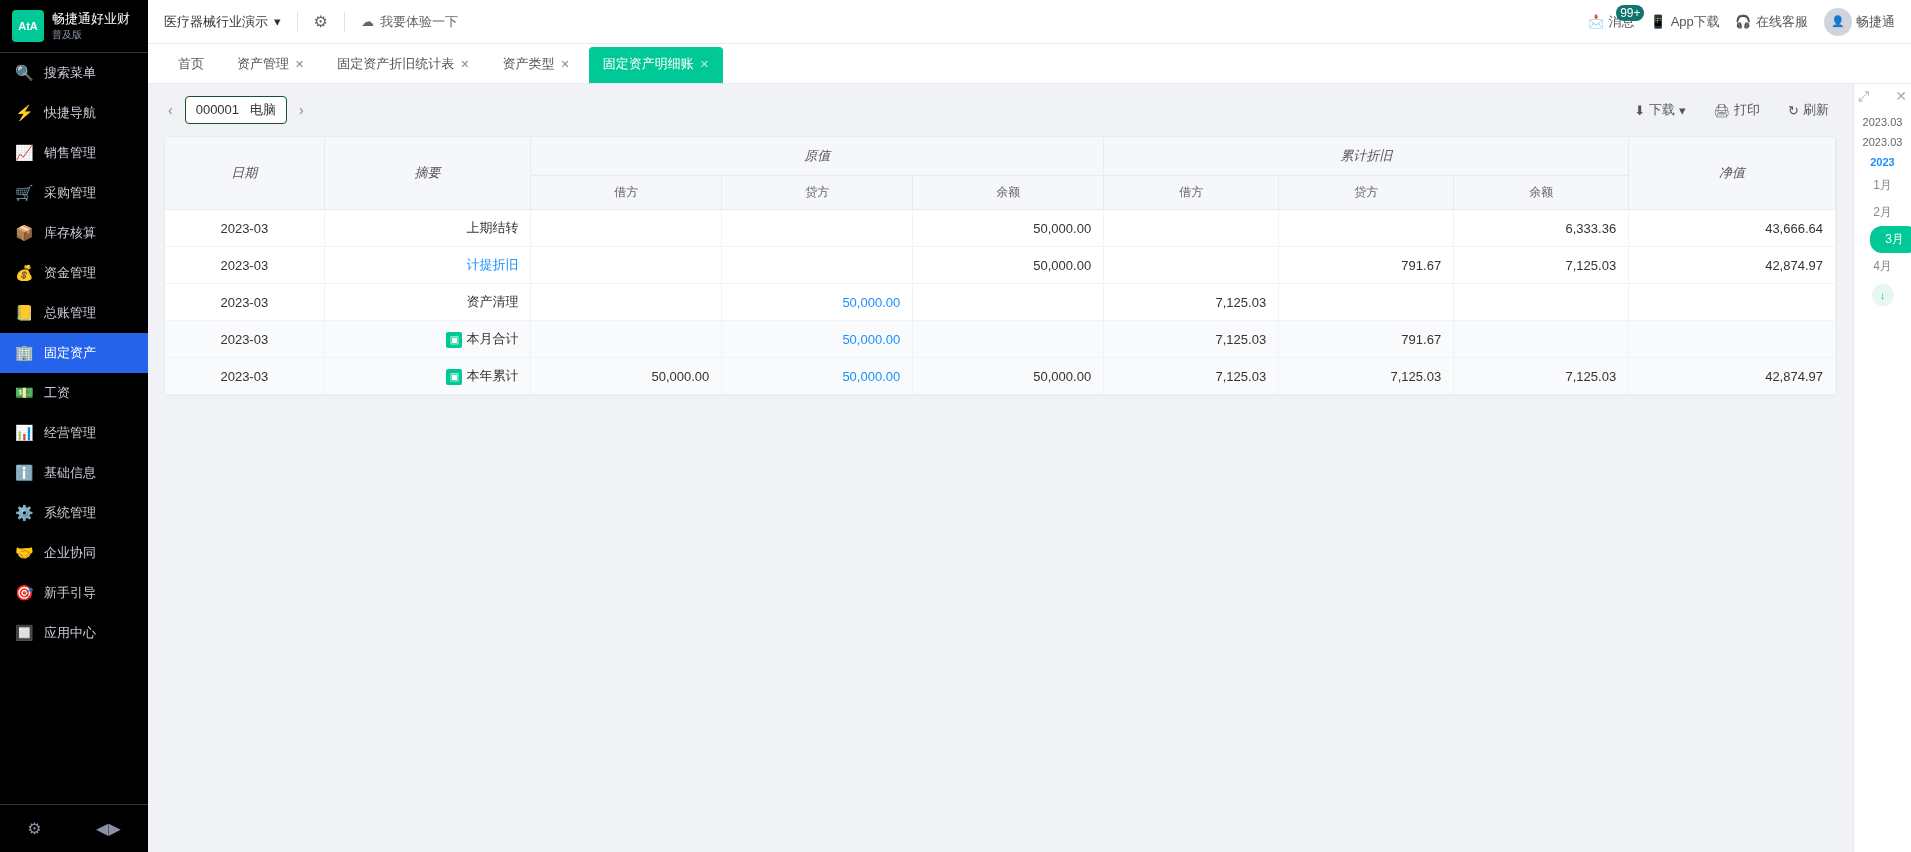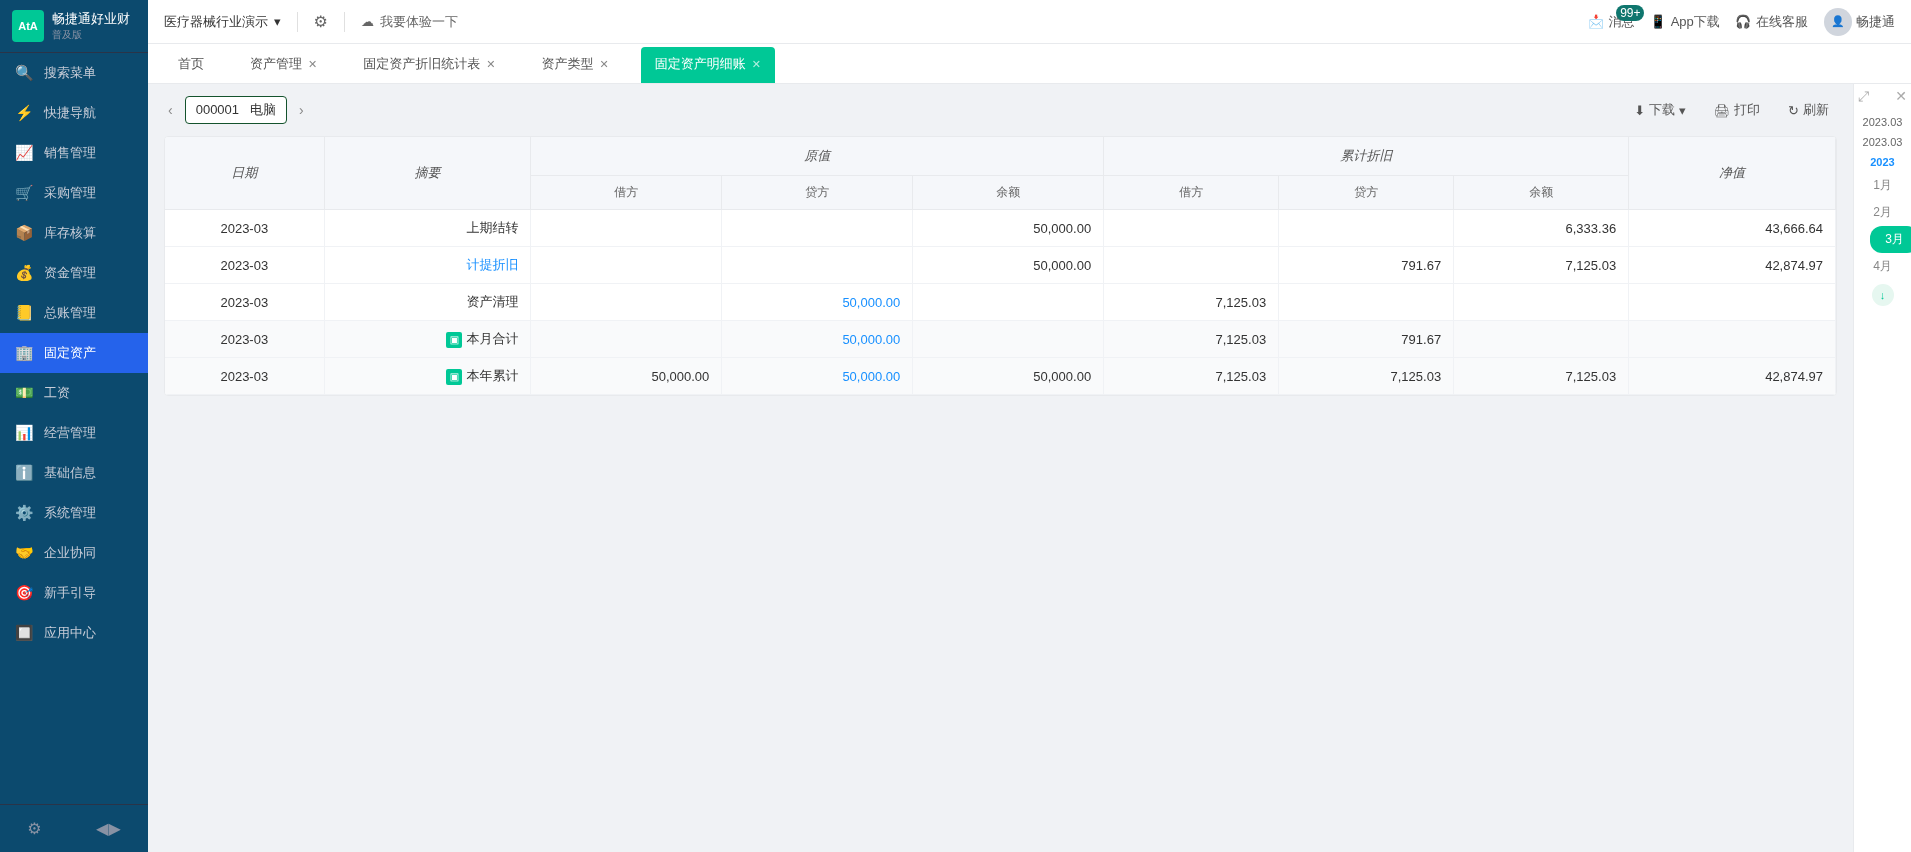--- a/index.html
+++ b/index.html
@@ -1,21 +1,21 @@
 <!DOCTYPE html>
 <html><head>
   <meta charset="utf-8">
   <style>
     * { margin: 0; padding: 0; box-sizing: border-box; }
     body { font-family: 'Microsoft YaHei', Arial, sans-serif; font-size: 13px; background: #f0f2f5; display: flex; height: 852px; overflow: hidden; }
 
     
     .sidebar {
       width: 148px;
-      background: #0c4a6e;
+      background: #000000;
       color: #c8cdd8;
       display: flex;
       flex-direction: column;
       flex-shrink: 0;
       height: 100%;
     }
     .sidebar-logo {
       padding: 10px 12px;
       border-bottom: 1px solid #2a3448;
       display: flex;
@@ -151,21 +151,21 @@
     }
 
     
     .tabs-bar {
       height: 40px;
       background: #fff;
       border-bottom: 1px solid #e8eaed;
       display: flex;
       align-items: flex-end;
       padding: 0 16px;
-      gap: 18px;
+      gap: 5px;
       flex-shrink: 0;
     }
     .tab {
       padding: 8px 14px;
       font-size: 13px;
       color: #555;
       cursor: pointer;
       border-bottom: 2px solid transparent;
       white-space: nowrap;
       display: flex;

